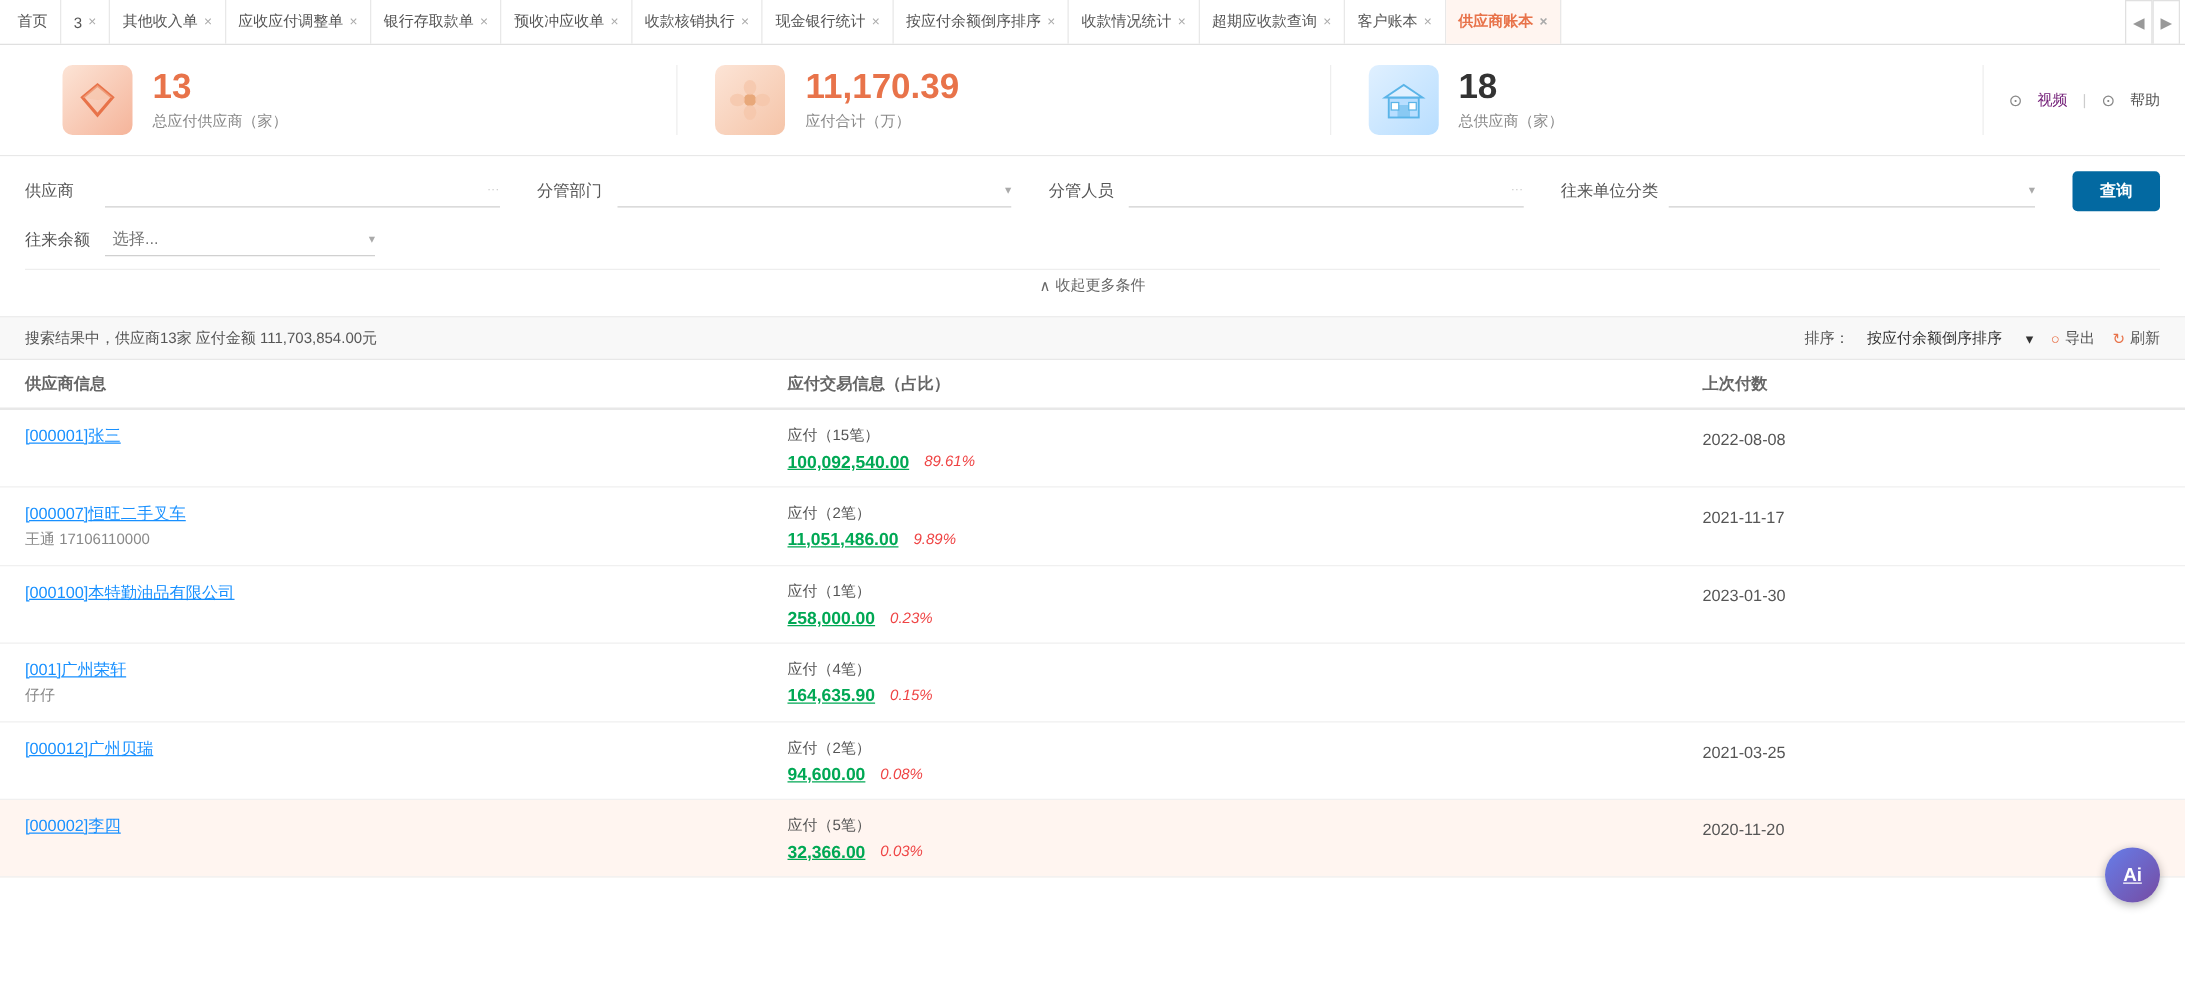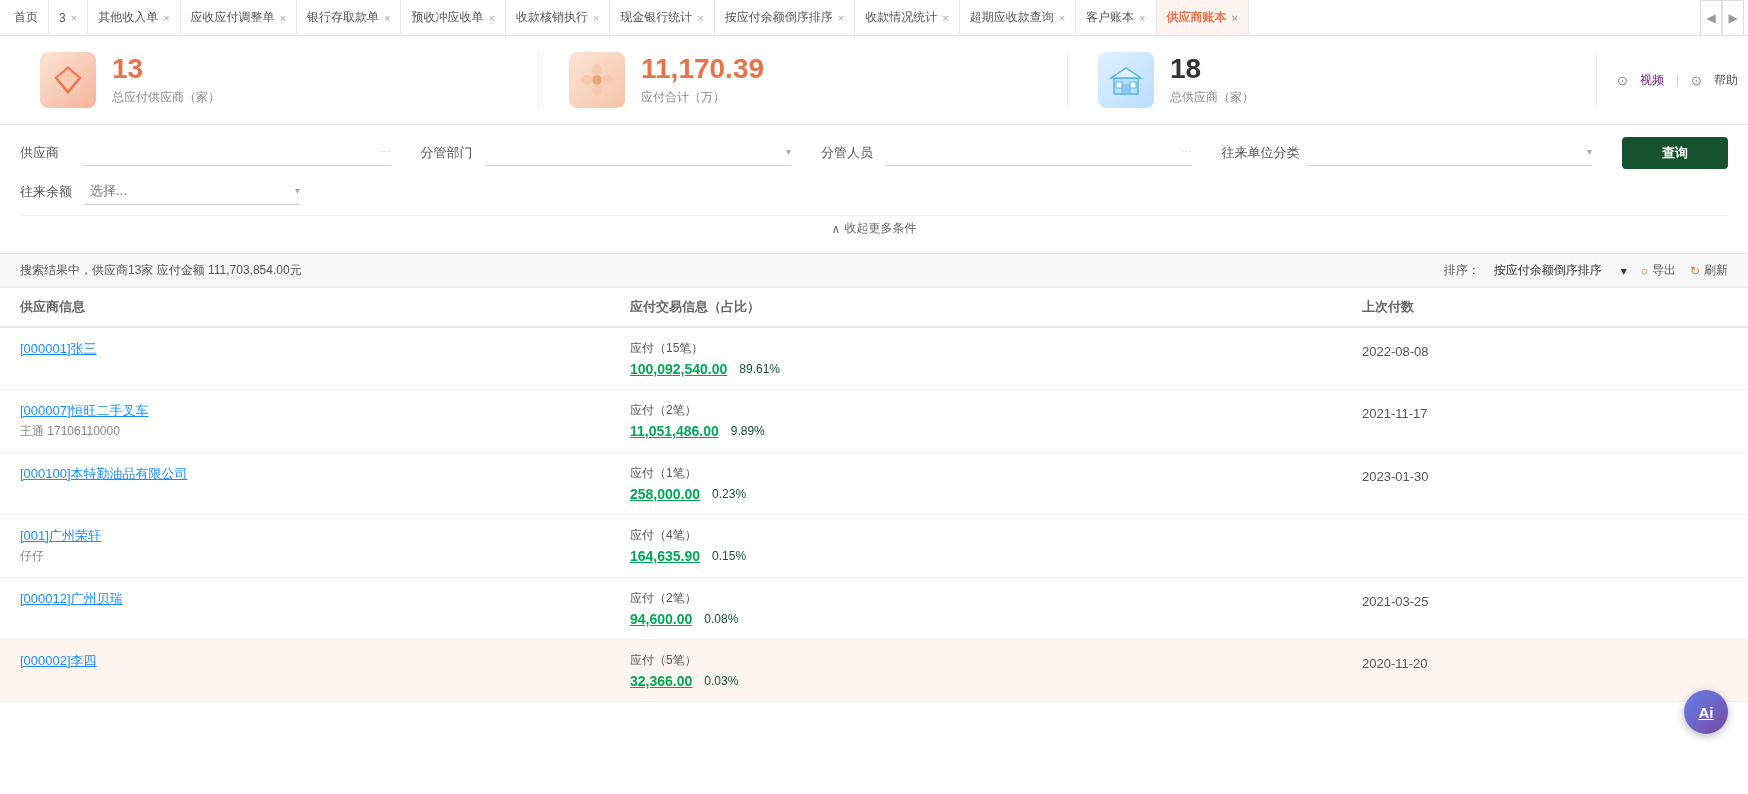--- a/index.html
+++ b/index.html
@@ -47,21 +47,21 @@
       cursor: pointer;
       color: #999;
       border: 1px solid #e0e0e0;
       font-size: 12px;
     }
 
     
     .summary-bar {
       display: flex;
       background: #fff;
-      padding: 16px 10px;
+      padding: 16px 20px;
       border-bottom: 1px solid #e8e8e8;
       align-items: center;
     }
     .summary-card {
       display: flex;
       align-items: center;
       flex: 1;
       border-right: 1px solid #eee;
       padding: 0 30px;
     }
@@ -126,24 +126,24 @@
       border-bottom: 1px solid #d0d0d0;
       padding: 4px 6px;
       font-size: 13px;
       color: #333;
       background: transparent;
       outline: none;
     }
     .filter-ellipsis { color: #ccc; font-size: 10px; }
     .filter-arrow { color: #aaa; font-size: 10px; }
     .query-btn {
-      background: #14532d;
+      background: #0369a1;
       color: #fff;
       border: none;
-      padding: 7px 40px;
+      padding: 7px 22px;
       border-radius: 4px;
       cursor: pointer;
       font-size: 13px;
       font-weight: bold;
       white-space: nowrap;
     }
     .collapse-btn {
       display: flex;
       align-items: center;
       justify-content: center;
@@ -233,22 +233,23 @@
     }
     .transaction-info .trans-amount {
       color: #00a854;
       font-size: 14px;
       font-weight: bold;
       cursor: pointer;
       text-decoration: underline;
     }
     .transaction-info .trans-percent {
       font-size: 12px;
-      color: #14532d;
+      color: #ef4444;
       margin-left: 12px;
+      font-style: italic;
     }
     .trans-row {
       display: flex;
       align-items: center;
       gap: 0;
       margin-top: 4px;
     }
 
     .last-payment {
       font-size: 13px;
@@ -590,15 +591,15 @@
           <span class="trans-amount">32,366.00</span>
           <span class="trans-percent">0.03%</span>
         </div>
       </div>
       <div class="col-last-payment last-payment">2020-11-20</div>
     </div>
 
   </div>
 </div>
 
-<div style="position:fixed; bottom:60px; right:20px; width:44px; height:44px; background:linear-gradient(135deg,#667eea,#764ba2); border-radius:50%; display:flex; align-items:center; justify-content:center; color:#fff; font-weight:bold; font-size:15px; cursor:pointer; box-shadow:0 2px 8px rgba(0,0,0,0.3);text-decoration:underline;">
+<div style="position:fixed; bottom:72px; right:20px; width:44px; height:44px; background:linear-gradient(135deg,#667eea,#764ba2); border-radius:50%; display:flex; align-items:center; justify-content:center; color:#fff; font-weight:bold; font-size:15px; cursor:pointer; box-shadow:0 2px 8px rgba(0,0,0,0.3);text-decoration:underline;">
   <span>Ai</span>
 </div>
 
 </body></html>

